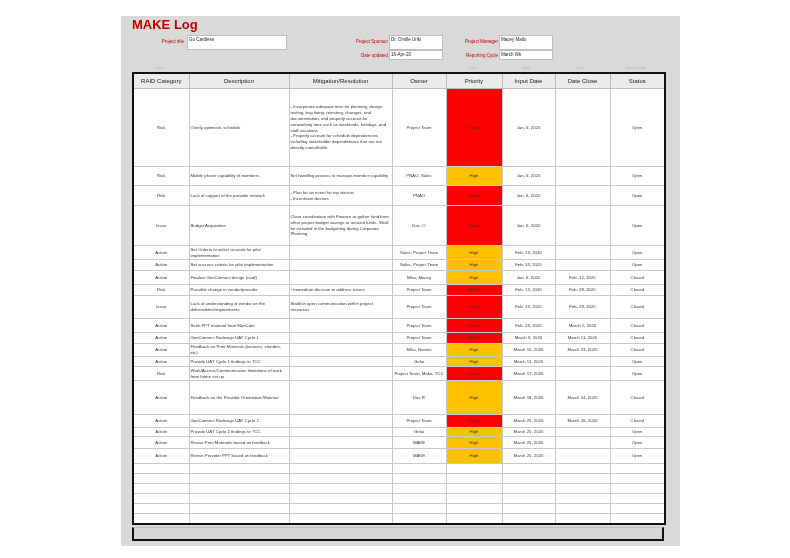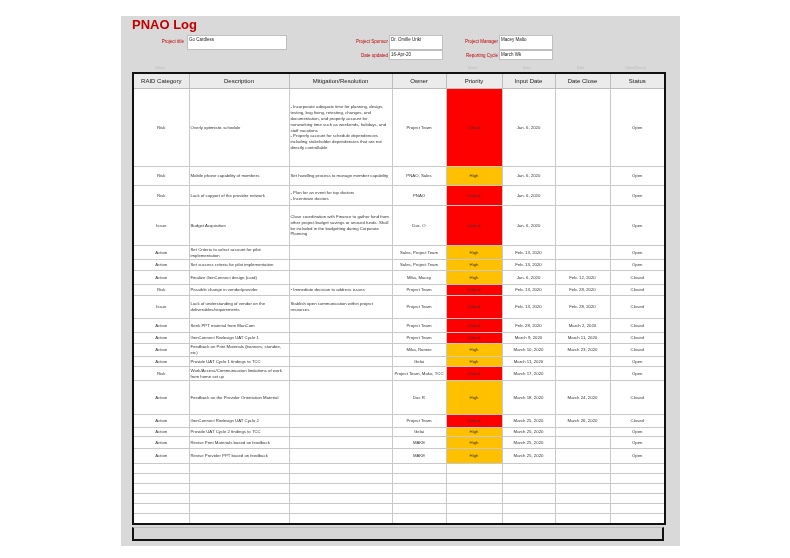--- a/index.html
+++ b/index.html
@@ -20,21 +20,21 @@
   td.crit{background:#ff0000;color:#ffd6d6;text-align:center;}
   td.high{background:#ffc000;color:#333;text-align:center;}
   td.closed{color:#2e9e5e;text-align:center;}
   td.open{color:#333;text-align:center;}
   .footer-bar{position:absolute;left:132px;top:527px;width:532px;height:14px;background:#d6d6d6;border:2px solid #111;border-top:1px solid #bdbdbd;box-sizing:border-box;}
 </style>
 </head>
 <body>
 
 <div class="sheet"></div>
-<div class="title">PNAO Log</div>
+<div class="title">MAKE Log</div>
 
 <div class="lbl" style="left:140px;top:39px;width:44px;">Project title</div>
 <div class="fld" style="left:187px;top:35px;width:100px;height:15px;">Go Cardless</div>
 
 <div class="lbl" style="left:340px;top:39px;width:48px;">Project Sponsor</div>
 <div class="fld" style="left:389px;top:35px;width:54px;height:15px;">Dr. Orville Uriki</div>
 
 <div class="lbl" style="left:340px;top:53px;width:48px;">Date updated</div>
 <div class="fld" style="left:389px;top:50px;width:54px;height:10px;">16-Apr-20</div>
 

